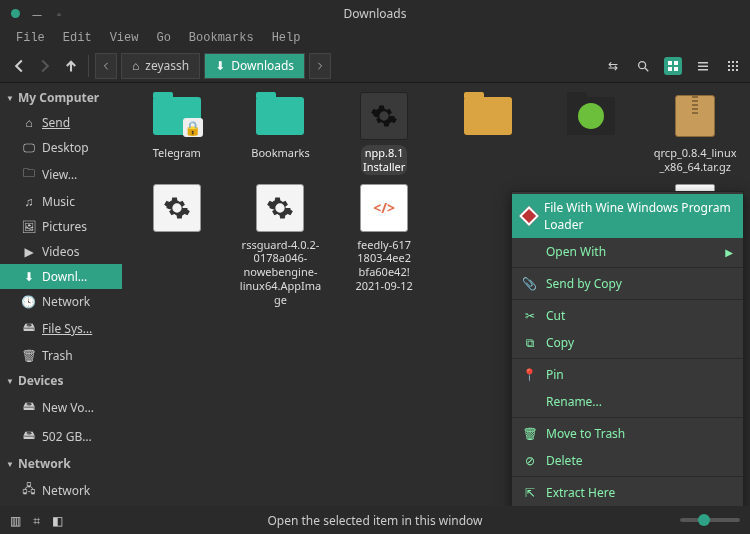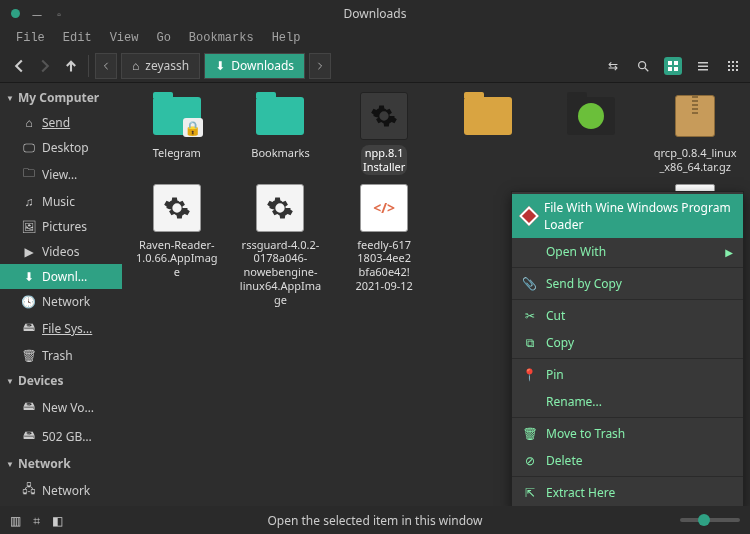--- a/index.html
+++ b/index.html
@@ -283,21 +283,20 @@
           <div class="label">qrcp_0.8.4_linux_x86_64.tar.gz</div>
         </div>
         <div class="item">
           <div class="iconbox">
             <div class="gearfile" style="">
               <svg class="gear" viewBox="0 0 24 24">
                 <path fill="#333" d="M12 8a4 4 0 100 8 4 4 0 000-8zm9 4a7 7 0 01-.1 1.2l2.1 1.6-2 3.4-2.5-1a7 7 0 01-2 1.2l-.4 2.6h-4l-.4-2.6a7 7 0 01-2-1.2l-2.5 1-2-3.4 2.1-1.6A7 7 0 013 12c0-.4 0-.8.1-1.2L1 9.2l2-3.4 2.5 1a7 7 0 012-1.2L7.9 3h4l.4 2.6a7 7 0 012 1.2l2.5-1 2 3.4-2.1 1.6c.1.4.1.8.1 1.2z"></path>
               </svg>
             </div>
           </div>
-          <div class="label">Raven-Reader-1.0.66.AppImage</div>
         </div>
         <div class="item">
           <div class="iconbox">
             <div class="gearfile" style="">
               <svg class="gear" viewBox="0 0 24 24">
                 <path fill="#333" d="M12 8a4 4 0 100 8 4 4 0 000-8zm9 4a7 7 0 01-.1 1.2l2.1 1.6-2 3.4-2.5-1a7 7 0 01-2 1.2l-.4 2.6h-4l-.4-2.6a7 7 0 01-2-1.2l-2.5 1-2-3.4 2.1-1.6A7 7 0 013 12c0-.4 0-.8.1-1.2L1 9.2l2-3.4 2.5 1a7 7 0 012-1.2L7.9 3h4l.4 2.6a7 7 0 012 1.2l2.5-1 2 3.4-2.1 1.6c.1.4.1.8.1 1.2z"></path>
               </svg>
             </div>
           </div>
           <div class="label">rssguard-4.0.2-0178a046-nowebengine-linux64.AppImage</div>

